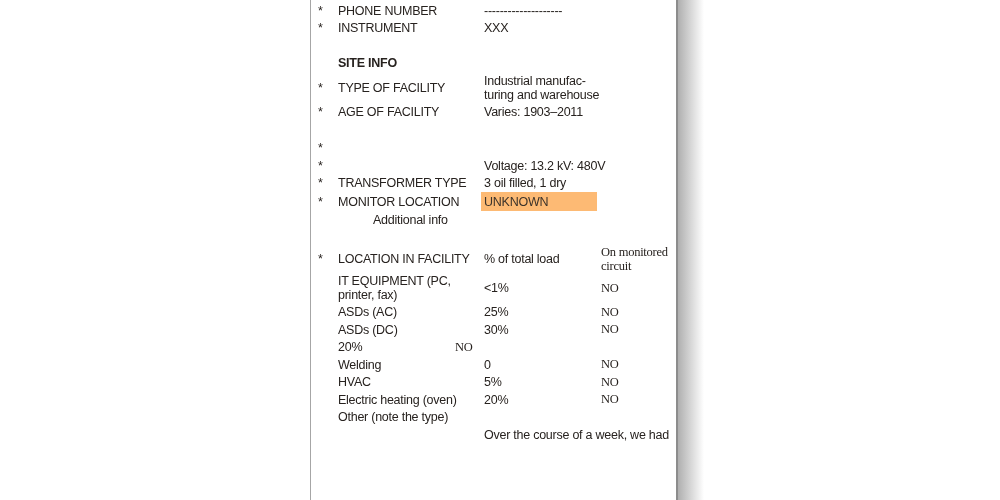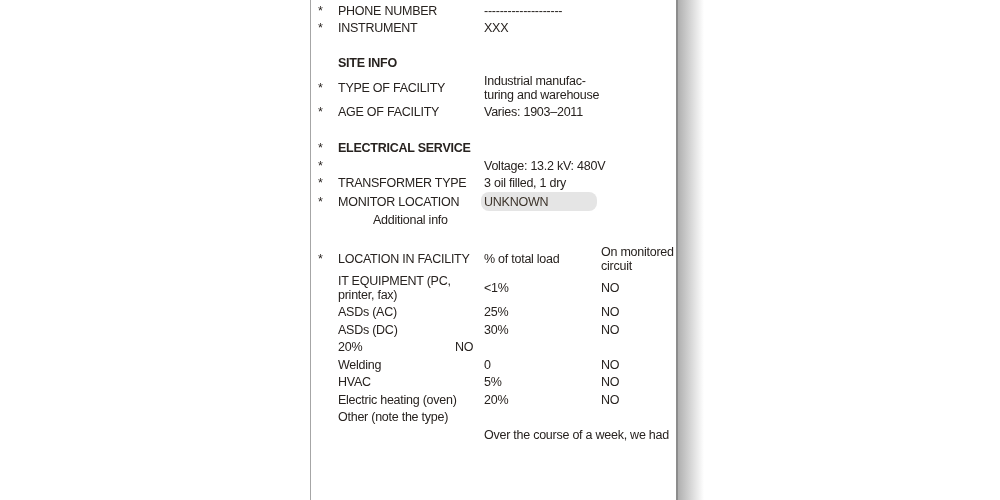--- a/index.html
+++ b/index.html
@@ -37,21 +37,21 @@
   }
   .row {
     display: flex;
     align-items: center;
     min-height: 17.5px;
   }
   .cell { flex-shrink: 0; white-space: pre; }
   .ast  { width: 27px; padding-left: 7px; box-sizing: border-box; }
   .lab  { width: 146px; box-sizing: border-box; }
   .val  { width: 117px; box-sizing: border-box; }
-  .ext  { flex: 1; width: auto; }
+  .ext  { flex: 1; width: auto; font-family: Liberation Serif, serif; }
   .val-wide { flex: 1; width: auto; }
   .lh14 { line-height: 14px; }
   .lh15 { line-height: 15px; }
   .bold .lab { font-weight: bold; }
   .indent .lab { padding-left: 35px; }
   .mt-first { margin-top: 2px; }
   .mt-site { margin-top: 17.5px; }
   .mt-elec { margin-top: 19px; }
   .mt-equip { margin-top: 16px; }
   .pad-v { padding: 1.5px 0; }
@@ -96,40 +96,39 @@
   </div>
 
   <div class="row">
     <span class="cell ast">*</span>
     <span class="cell lab">AGE OF FACILITY</span>
     <span class="cell val">Varies: 1903–2011</span>
   </div>
 
   <div class="row bold mt-elec">
     <span class="cell ast">*</span>
-    <span class="cell lab">ELECTRICAL SERVICE</span>
   </div>
 
   <div class="row">
     <span class="cell ast">*</span>
     <span class="cell lab"></span>
     <span class="cell val-wide">Voltage: 13.2 kV: 480V</span>
   </div>
 
 
   <div class="row">
     <span class="cell ast">*</span>
     <span class="cell lab">TRANSFORMER TYPE</span>
     <span class="cell val">3 oil filled, 1 dry</span>
   </div>
 
   <div class="row">
     <span class="cell ast">*</span>
     <span class="cell lab">MONITOR LOCATION</span>
-    <span class="cell val"><span class="hl" style="background: #e5e5e5; border-radius: 8px;">UNKNOWN</span></span>
+    <span class="cell val"><span class="hl" style="background: #fdba74;">UNKNOWN</span></span>
   </div>
 
   <div class="row indent">
     <span class="cell ast"></span>
     <span class="cell lab">Additional info</span>
   </div>
 
   <div class="row mt-equip">
     <span class="cell ast">*</span>
     <span class="cell lab">LOCATION IN FACILITY</span>

